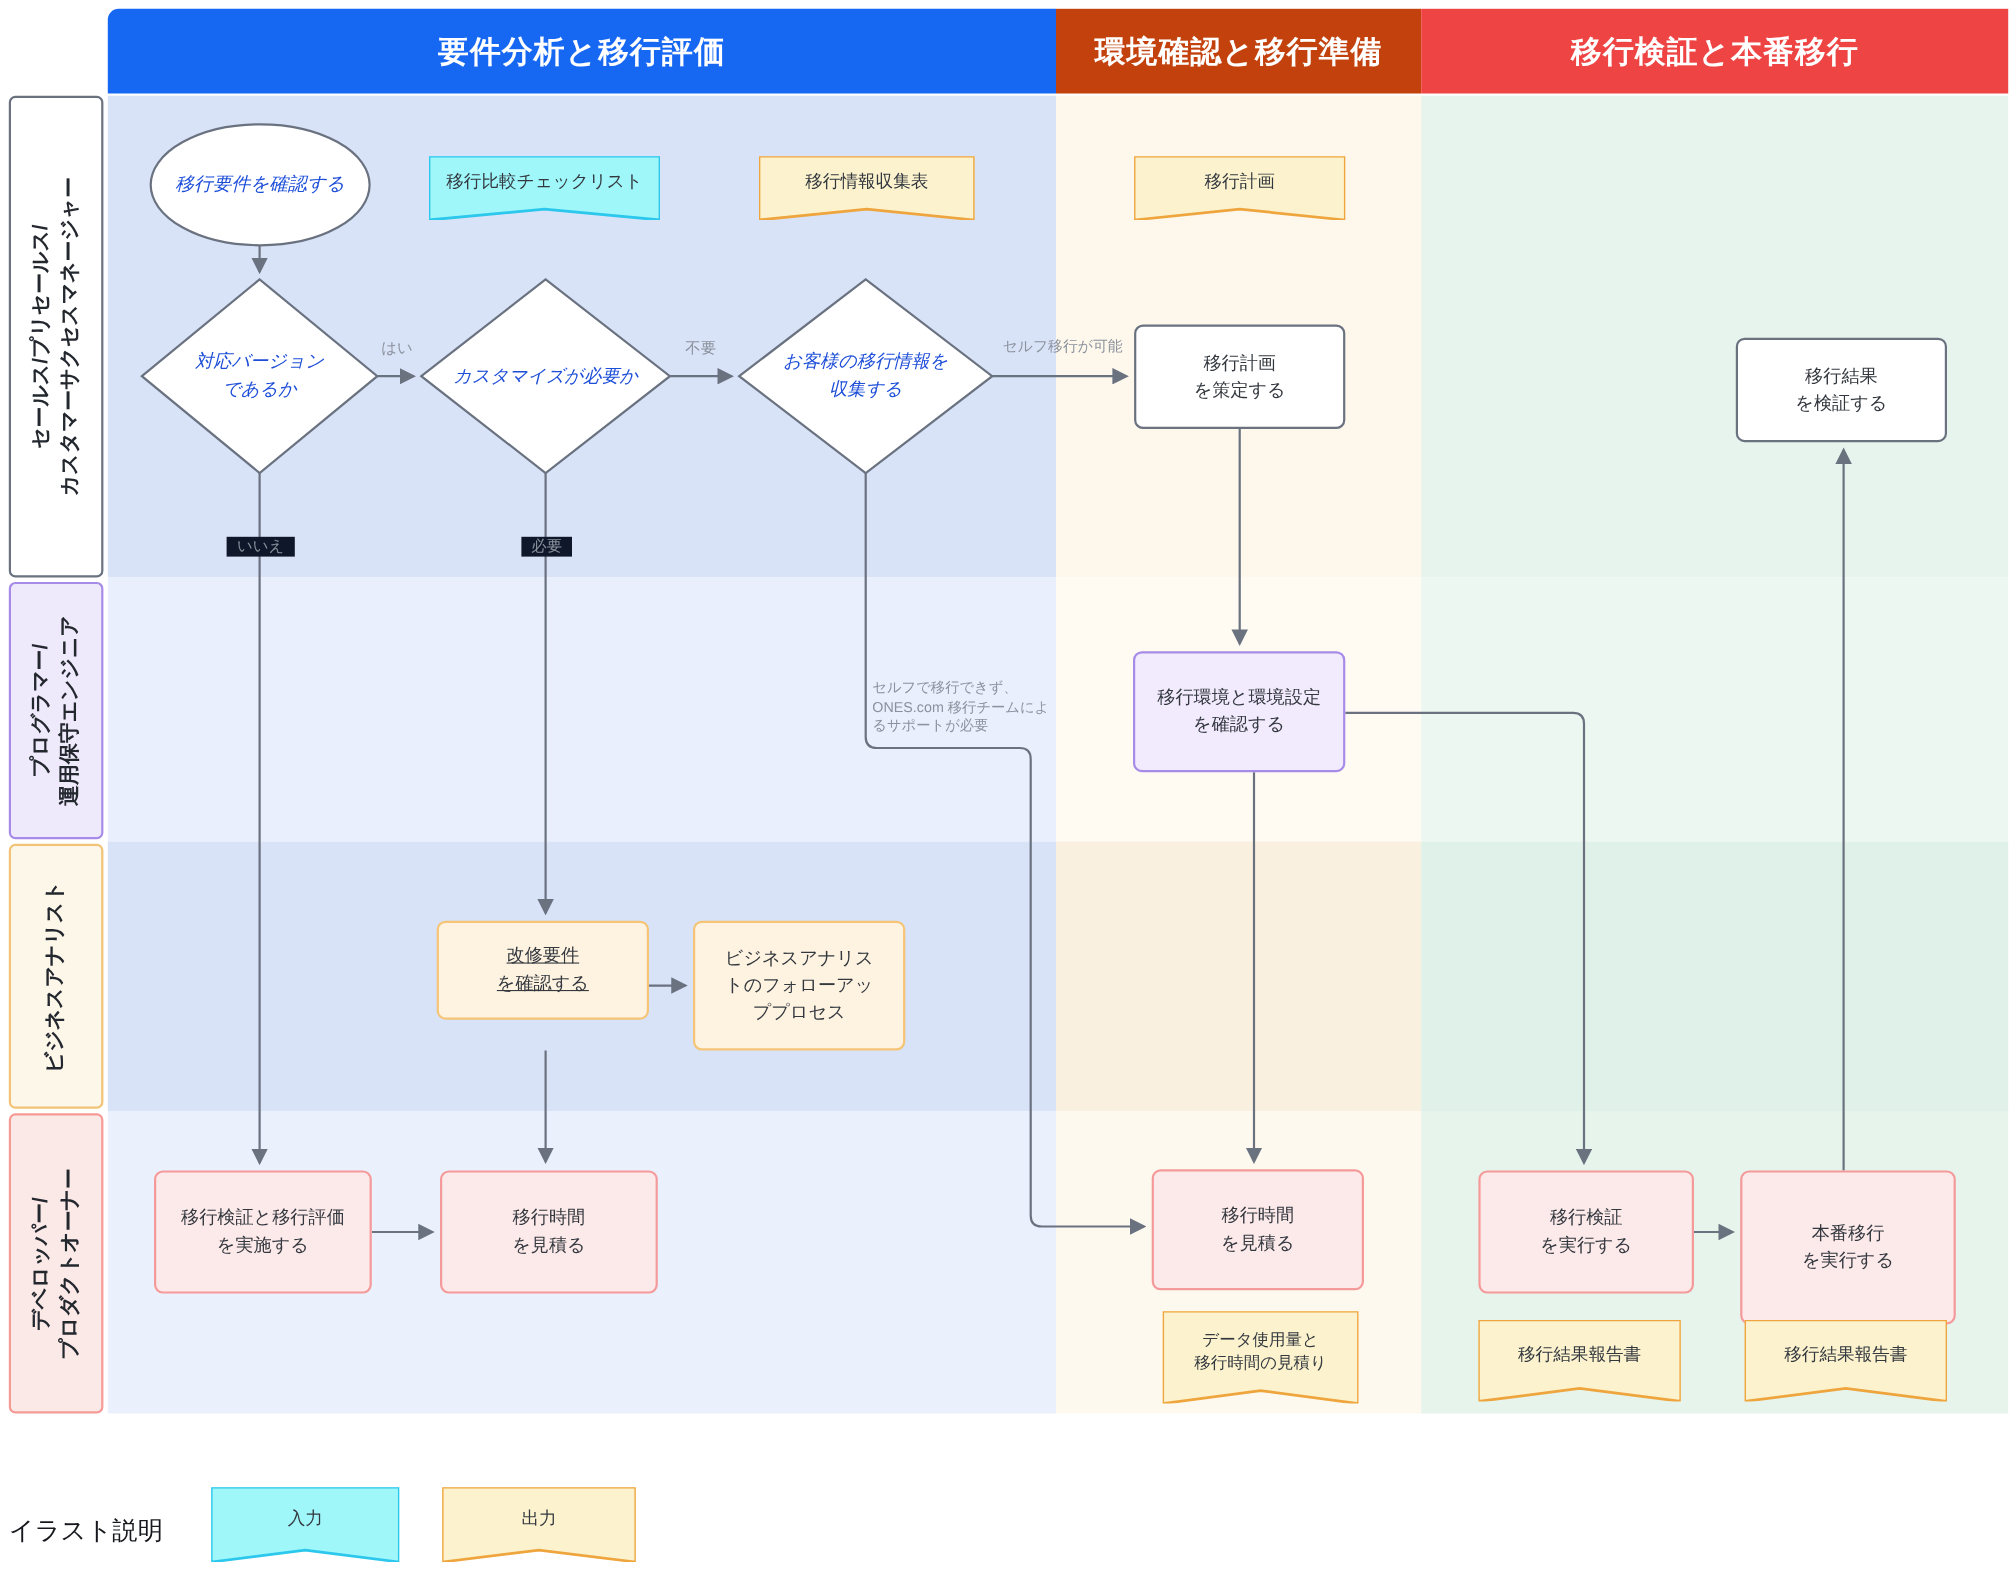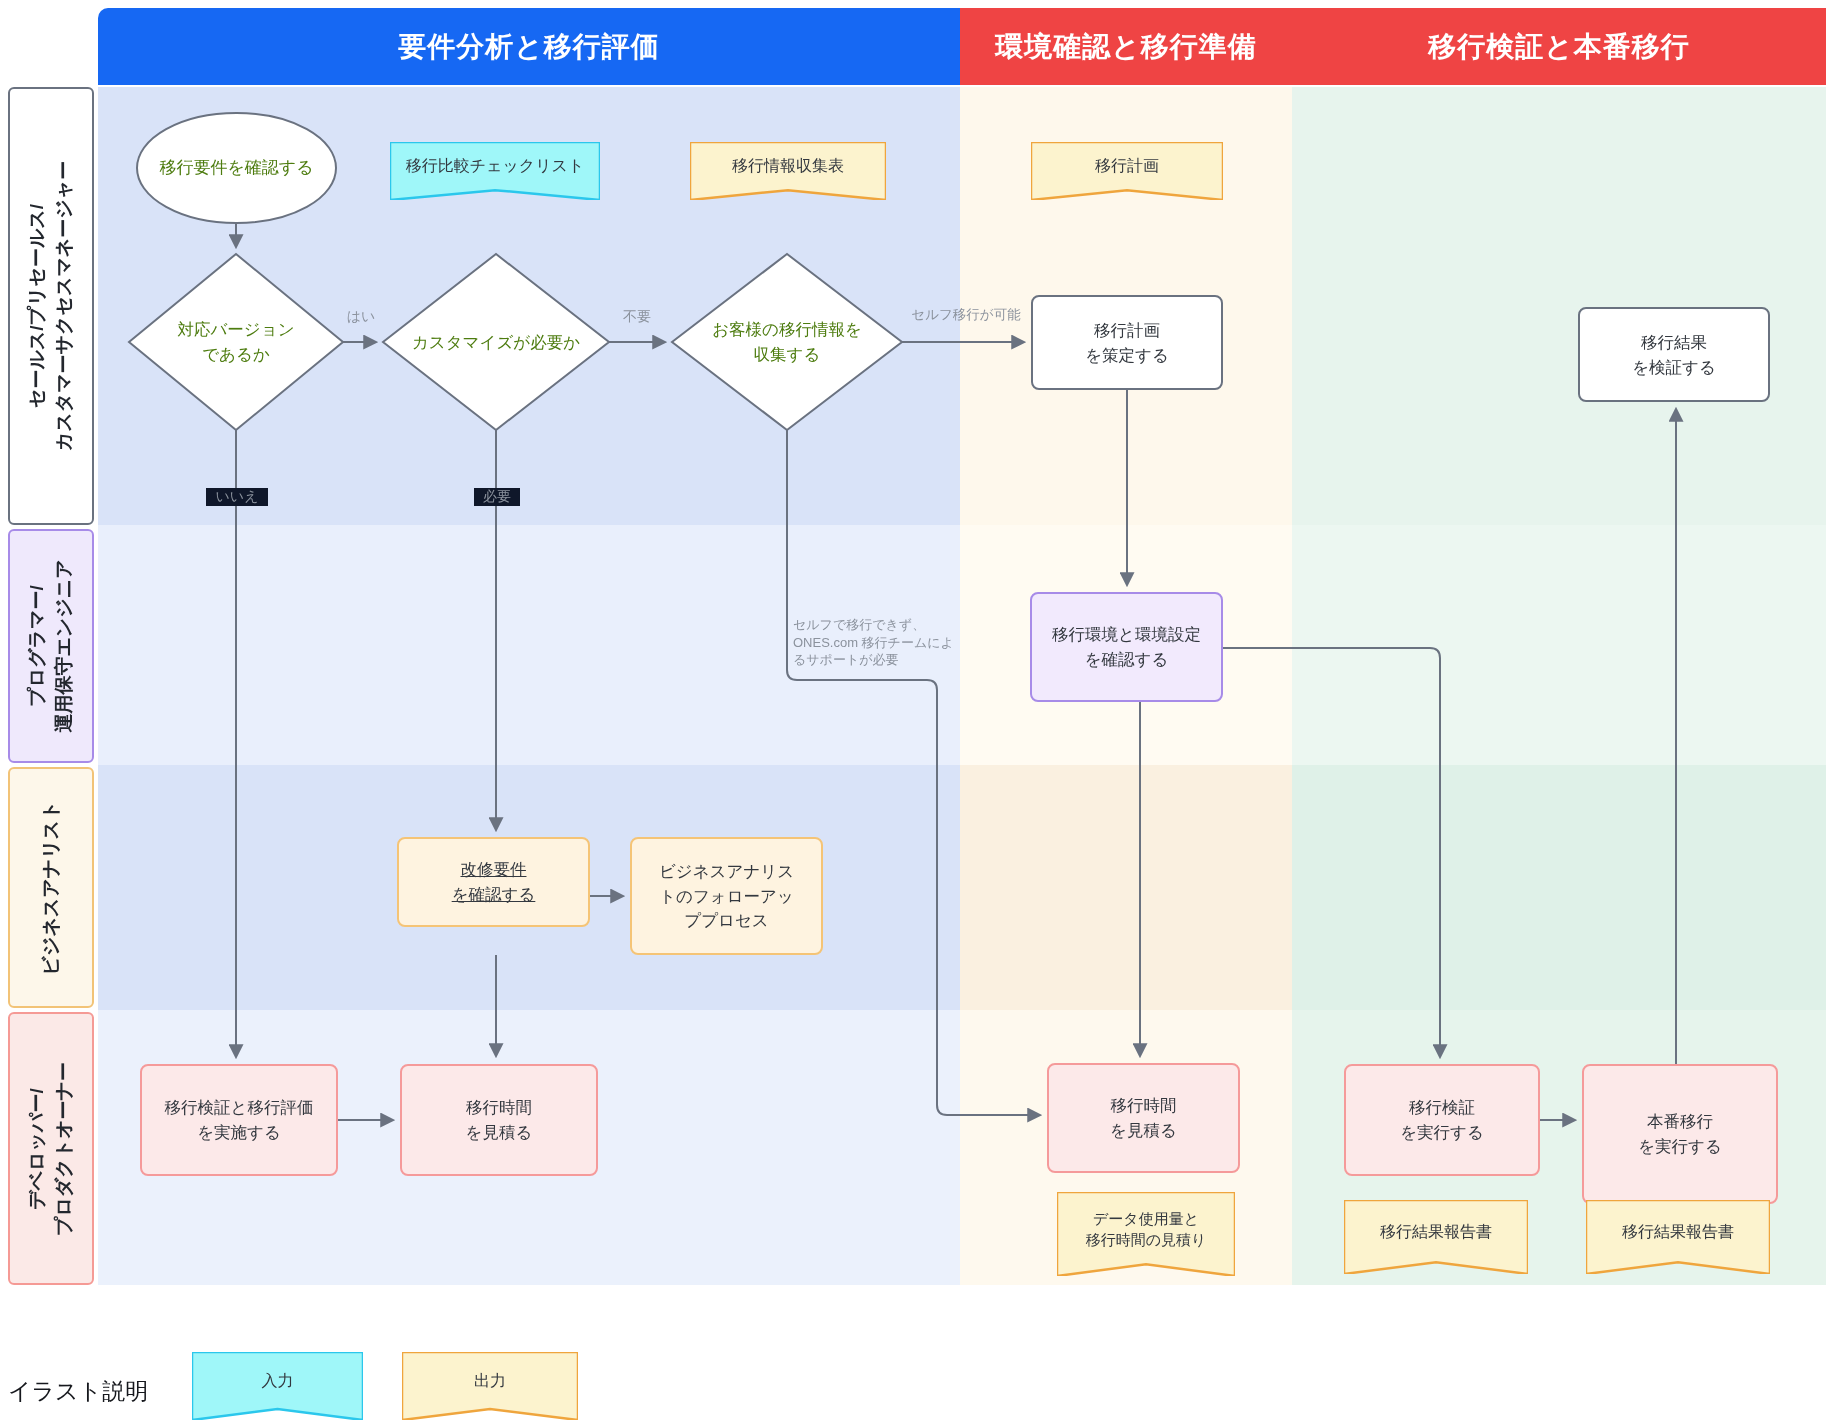--- a/index.html
+++ b/index.html
@@ -5,34 +5,34 @@
   html,body{margin:0;padding:0;background:#ffffff;}
   .stage{
     position:relative;width:1826px;height:1426px;overflow:hidden;
     font-family:"Liberation Sans","DejaVu Sans",sans-serif;color:#2d333d;background:#ffffff;
   }
   .bg{position:absolute;z-index:0;}
   .edges{position:absolute;left:0;top:0;width:1826px;height:1426px;z-index:1;pointer-events:none;}
   .phase{position:absolute;top:8px;height:77px;z-index:2;display:flex;align-items:center;justify-content:center;}
   .phase-title{color:#ffffff;font-weight:bold;font-size:28px;letter-spacing:1px;}
   .phase--blue{left:98px;width:862px;background:#1668F3;border-radius:10px 0 0 0;}
-  .phase--orange{left:960px;width:332px;background:#ef4444;}
+  .phase--orange{left:960px;width:332px;background:#c2410c;}
   .phase--green{left:1292px;width:534px;background:#ef4444;}
   .vlane{position:absolute;left:8px;width:86px;border:2px solid;border-radius:6px;z-index:2;box-sizing:border-box;}
   .vlane span{position:absolute;top:50%;left:50%;transform:translate(-50%,-50%) rotate(-90deg);
     width:max-content;white-space:pre-line;text-align:center;font-weight:bold;font-size:19px;line-height:1.4;color:#23272e;}
   .node{position:absolute;z-index:2;box-sizing:border-box;border:2px solid;border-radius:8px;
     display:flex;align-items:center;justify-content:center;text-align:center;
     white-space:pre-line;font-size:16.5px;line-height:1.5;color:#33383f;}
   .node--white{background:#ffffff;border-color:#6A7280;}
   .node--purple{background:#F2EAFD;border-color:#A78BE8;}
   .node--cream{background:#FEF3E0;border-color:#F5C476;}
   .node--pink{background:#FCE9E9;border-color:#F59A9A;}
   .shape-label{position:absolute;z-index:2;display:flex;align-items:center;justify-content:center;
-    text-align:center;white-space:pre-line;font-size:16.5px;line-height:1.5;color:#4d7c0f;pointer-events:none;}
+    text-align:center;white-space:pre-line;font-size:16.5px;line-height:1.5;color:#1d4ed8;pointer-events:none;font-style:italic;}
   .flag{position:absolute;z-index:2;}
   .flag svg{position:absolute;left:0;top:0;width:100%;height:100%;}
   .flag .flag-label{position:absolute;left:0;top:0;right:0;bottom:10px;display:flex;align-items:center;justify-content:center;
     text-align:center;white-space:pre-line;font-size:16px;line-height:1.4;color:#33383f;}
   .flag--cyan polygon{fill:#9FF7F9;stroke:#2BC7EC;}
   .flag--yellow polygon{fill:#FCF3CE;stroke:#EFA53D;}
   .elabel{position:absolute;z-index:3;font-size:14px;color:#8b929d;text-align:center;}
   .elabel--bg{background:#0f172a;padding:0 3px;}
   .note{position:absolute;z-index:3;font-size:13px;line-height:1.35;color:#8b929d;text-align:left;white-space:pre-line;}
   .legend-title{position:absolute;z-index:2;font-size:23px;color:#16181d;}

